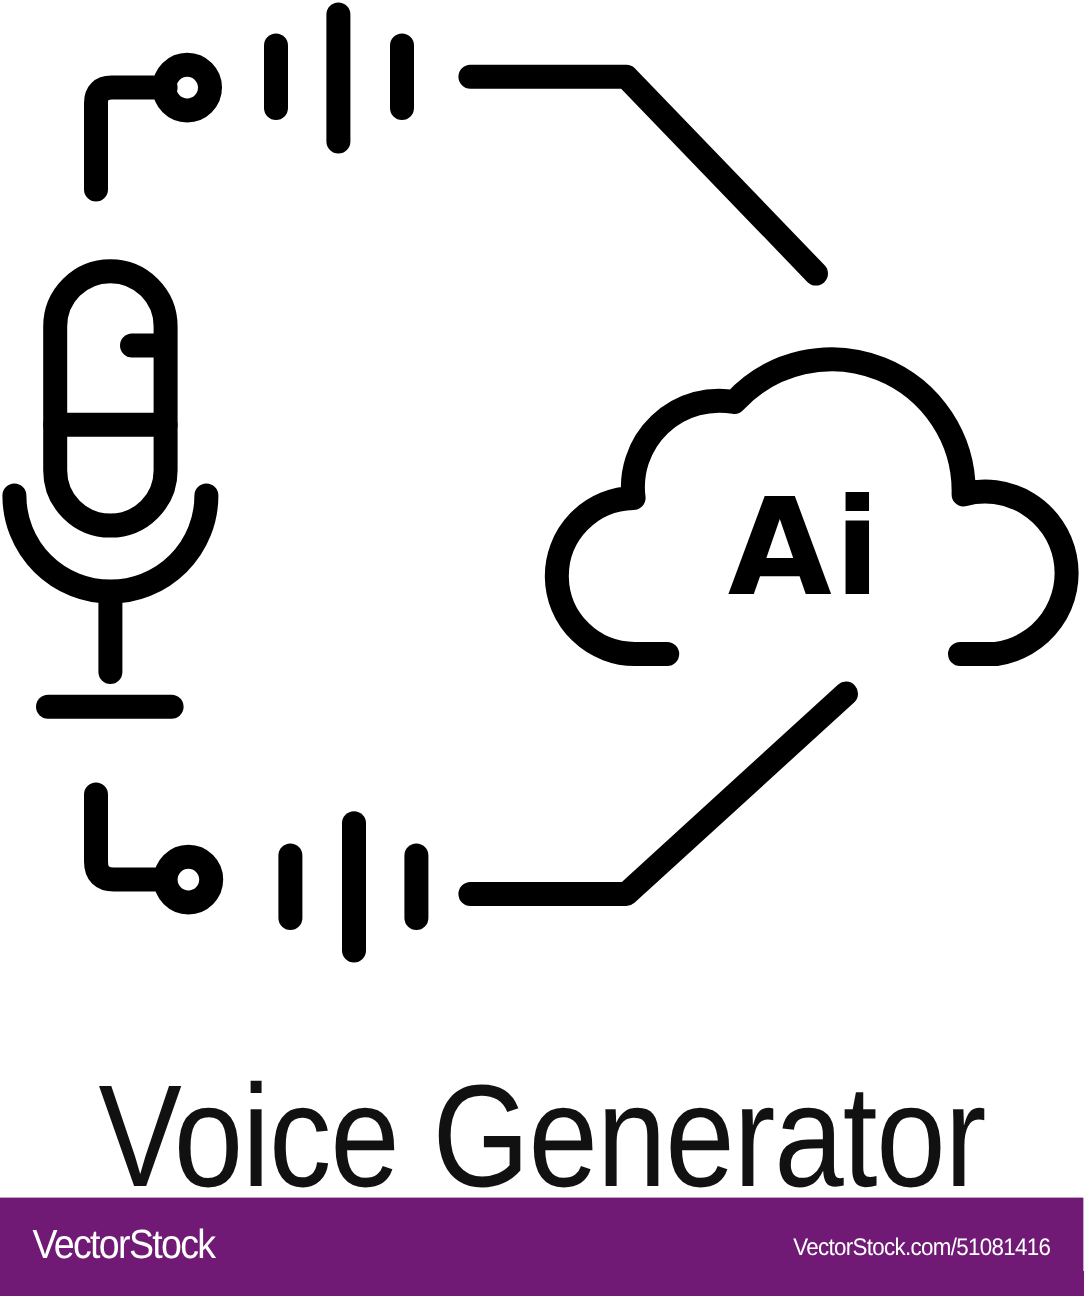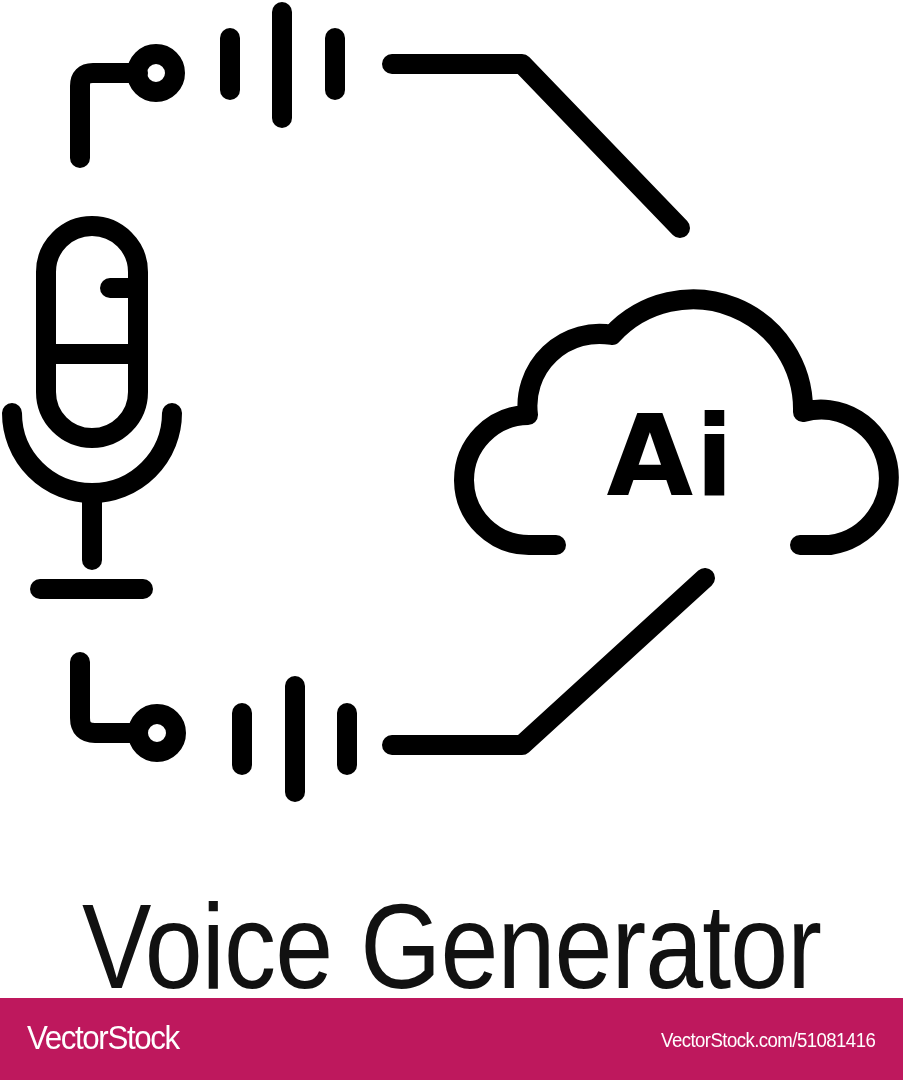--- a/index.html
+++ b/index.html
@@ -10,21 +10,21 @@
   #art { position: absolute; left: 0; top: 0; width: 903px; height: 1000px; }
   .title {
     position: absolute; left: 0; width: 903px; top: 886px;
     text-align: center; font-size: 121px; line-height: 1; color: #111111;
     font-weight: normal; letter-spacing: -1px;
     transform: scaleX(0.86); transform-origin: 452px 0;
     white-space: nowrap;
   }
   .footer {
     position: absolute; left: 0; top: 998px; width: 903px; height: 82px;
-    background: #be185d; color: #ffffff;
+    background: #701a75; color: #ffffff;
   }
   .brand {
     position: absolute; left: 27px; top: 20px; font-size: 34px; letter-spacing: -1.5px;
     transform: scaleX(0.92); transform-origin: 0 0;
   }
   .imgid {
     position: absolute; right: 28px; top: 31px; font-size: 20px; letter-spacing: -0.6px;
     transform: scaleX(0.93); transform-origin: 100% 0;
   }
 </style>

